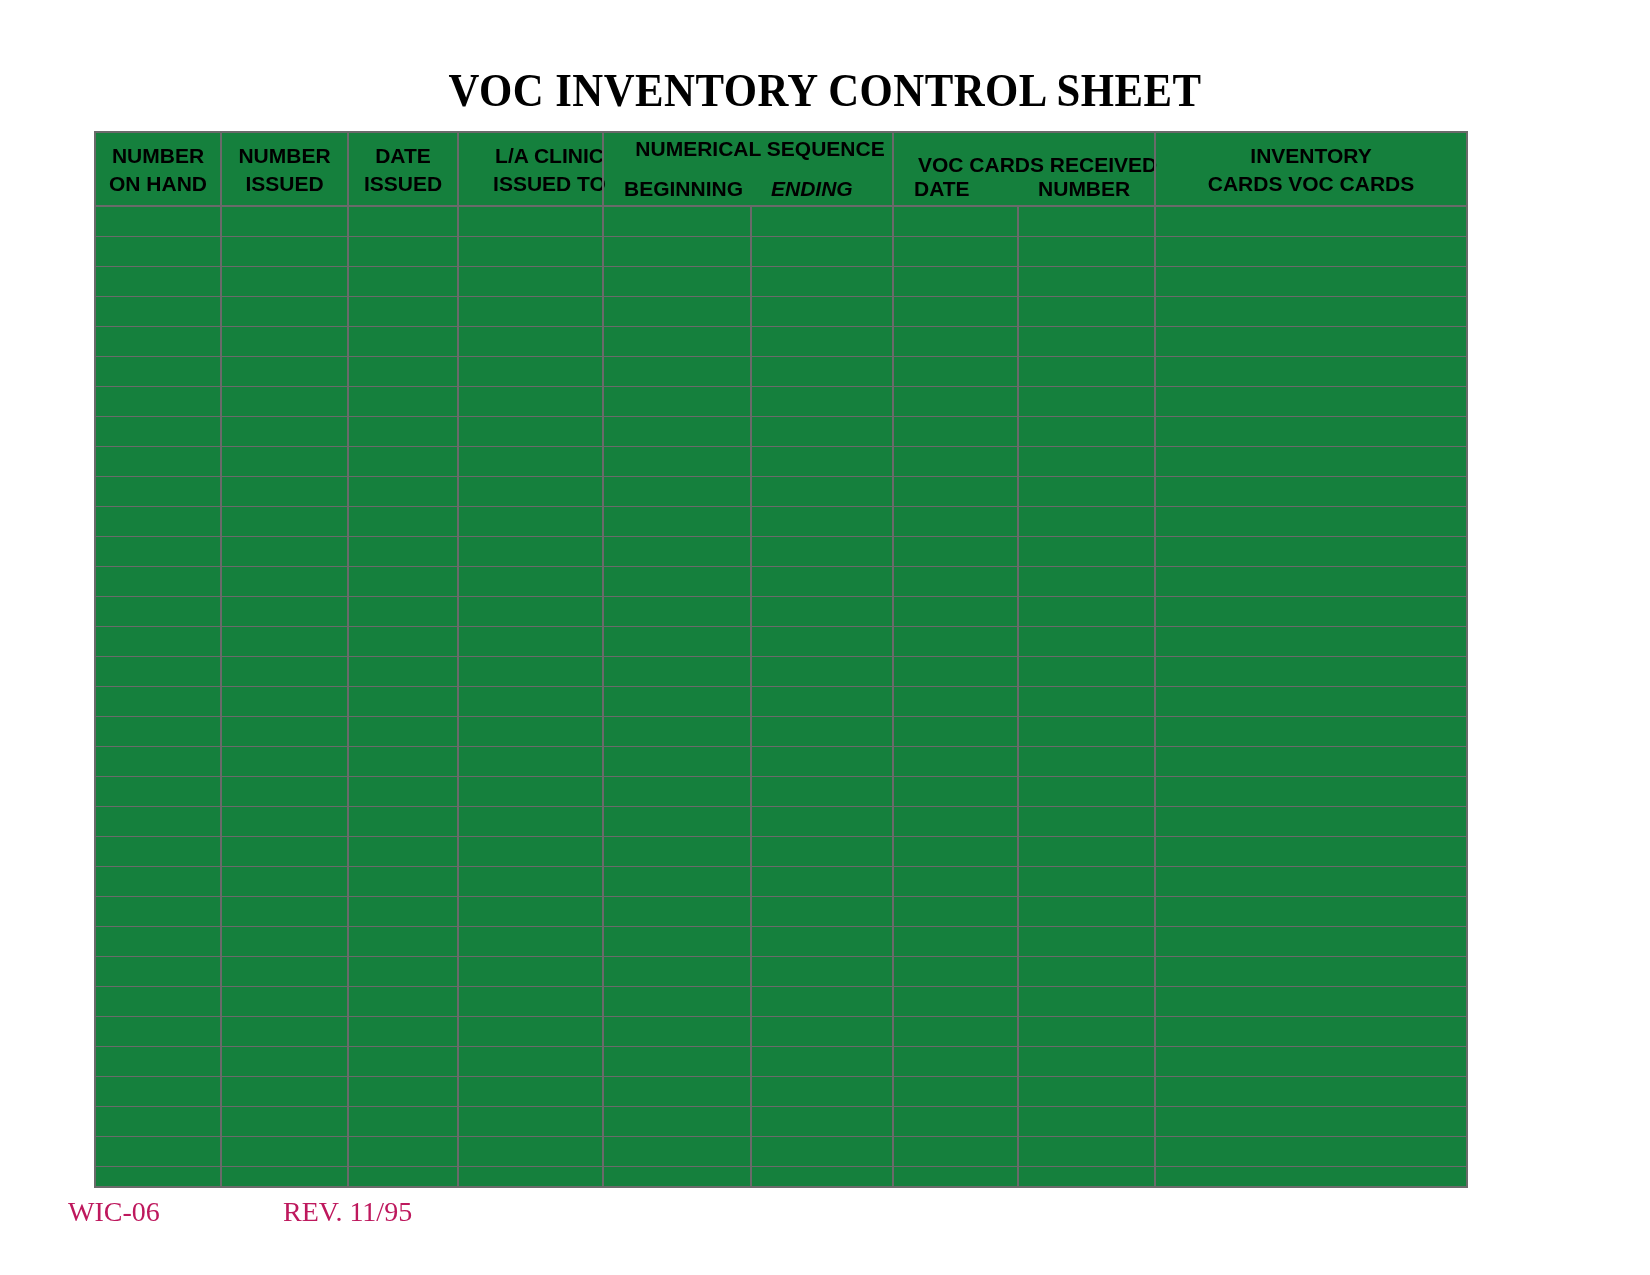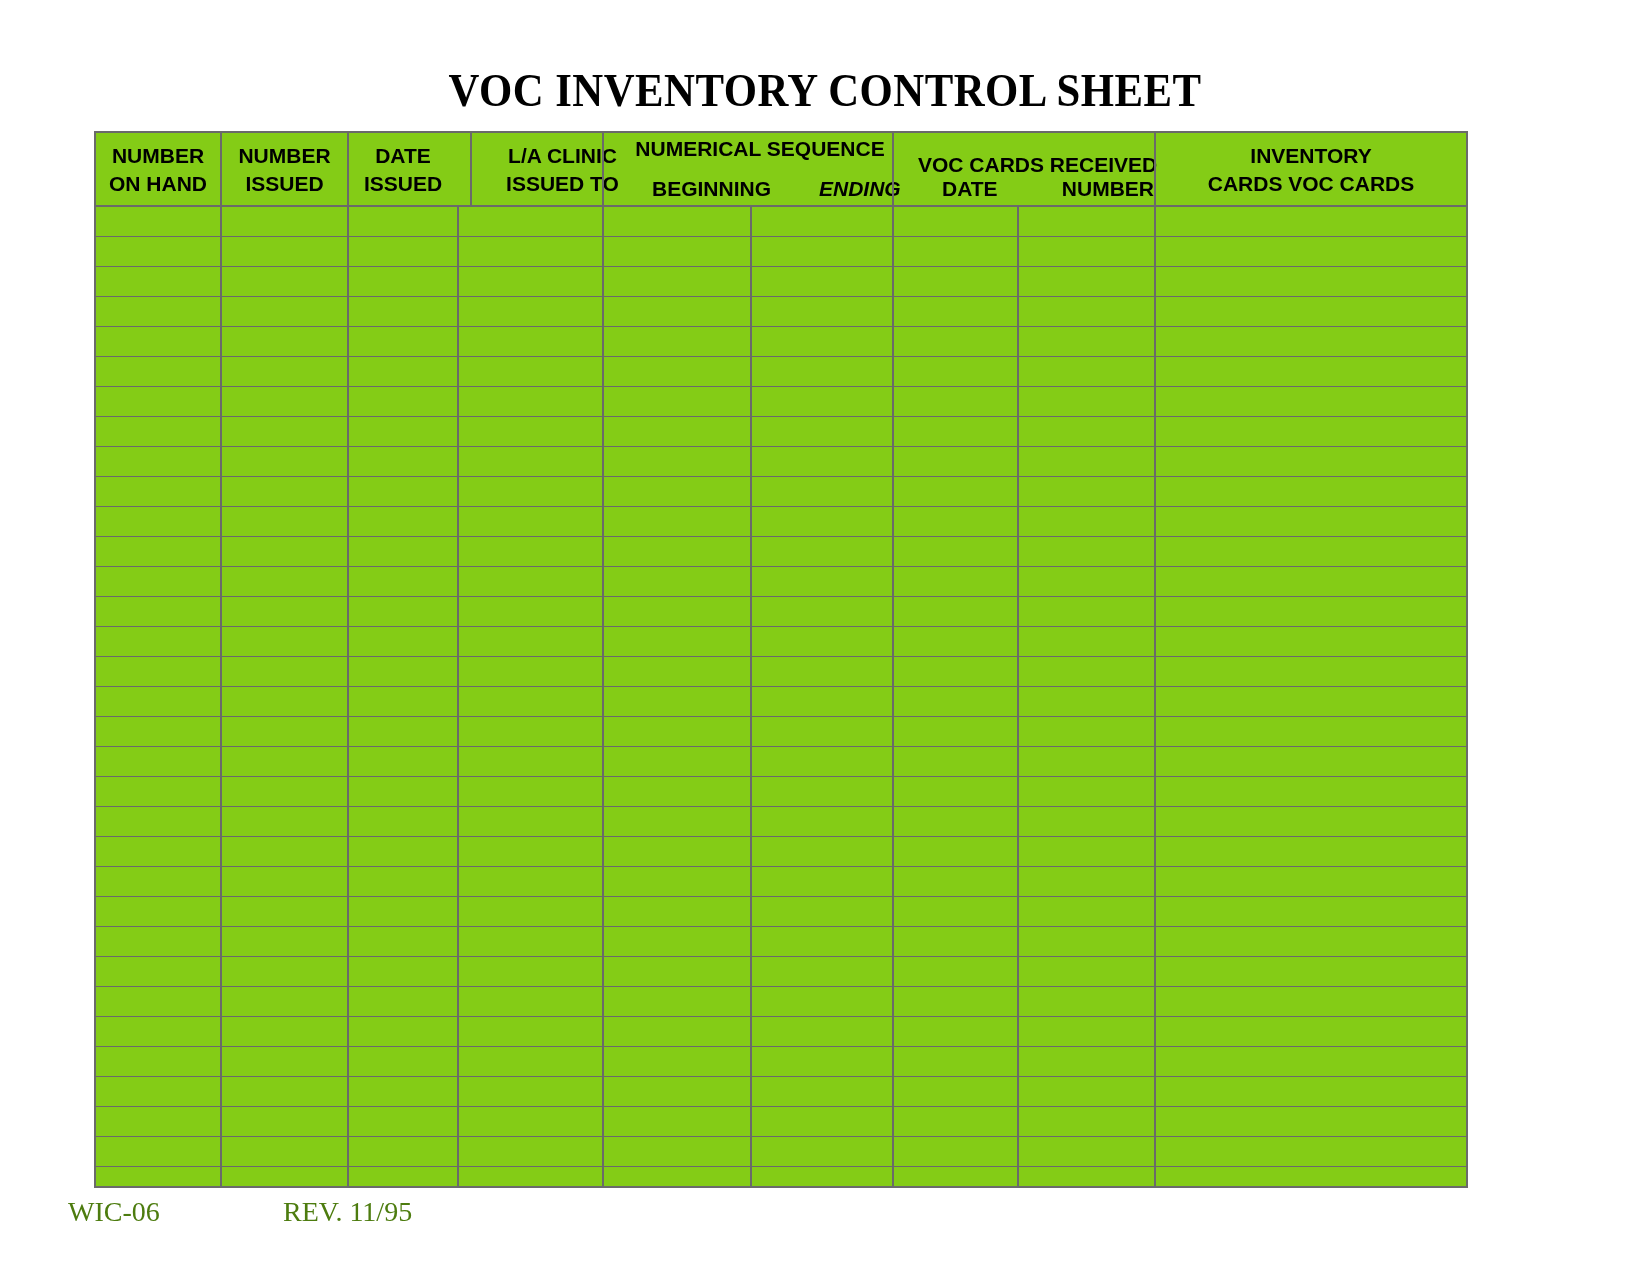--- a/index.html
+++ b/index.html
@@ -34,21 +34,21 @@
 
   
   .sheet {
     position: absolute;
     left: 94px;
     top: 131px;
     width: 1374px;
     height: 1057px;
     box-sizing: border-box;
     border: 2px solid #6a6a6a;
-    background: #84cc16;
+    background: #15803d;
   }
 
   
   .thead {
     position: absolute;
     left: 0;
     top: 0;
     width: 100%;
     height: 74px;
     box-sizing: border-box;
@@ -96,21 +96,20 @@
     display: flex;
     width: 100%;
   }
   .hgroup .sub {
     font-weight: bold;
     font-size: 21px;
     color: #000000;
     white-space: nowrap;
     padding-left: 20px;
     box-sizing: border-box;
-    margin-left: 28px;
   }
 
   
   .tbody {
     position: absolute;
     left: 0;
     top: 74px;
     width: 100%;
     bottom: 0;
   }
@@ -133,21 +132,21 @@
 
   
   .footer {
     position: absolute;
     left: 0;
     top: 1196px;
     width: 1650px;
     height: 40px;
     font-family: "Liberation Serif", serif;
     font-size: 28px;
-    color: #4d7c0f;
+    color: #be185d;
   }
   .footer .f-code {
     position: absolute;
     left: 68px;
     top: 0;
     white-space: nowrap;
   }
   .footer .f-rev {
     position: absolute;
     left: 283px;
@@ -172,21 +171,21 @@
     <div class="hcell div-left" style="left:124px; width:127px;">
       <span>NUMBER</span>
       <span>ISSUED</span>
     </div>
 
     <div class="hcell div-left" style="left:251px; width:110px;">
       <span>DATE</span>
       <span>ISSUED</span>
     </div>
 
-    <div class="hcell div-left" style="left:374px; width:142px;padding-left:41px;">
+    <div class="hcell div-left" style="left:361px; width:142px;padding-left:41px;">
       <span>L/A CLINIC</span>
       <span>ISSUED TO</span>
     </div>
 
     <div class="hgroup" style="left:506px; width:290px;">
       <div class="cap">NUMERICAL SEQUENCE</div>
       <div class="subs">
         <div class="sub" style="width:148px;">BEGINNING</div>
         <div class="sub" style="width:142px;font-style:italic;">ENDING</div>
       </div>

